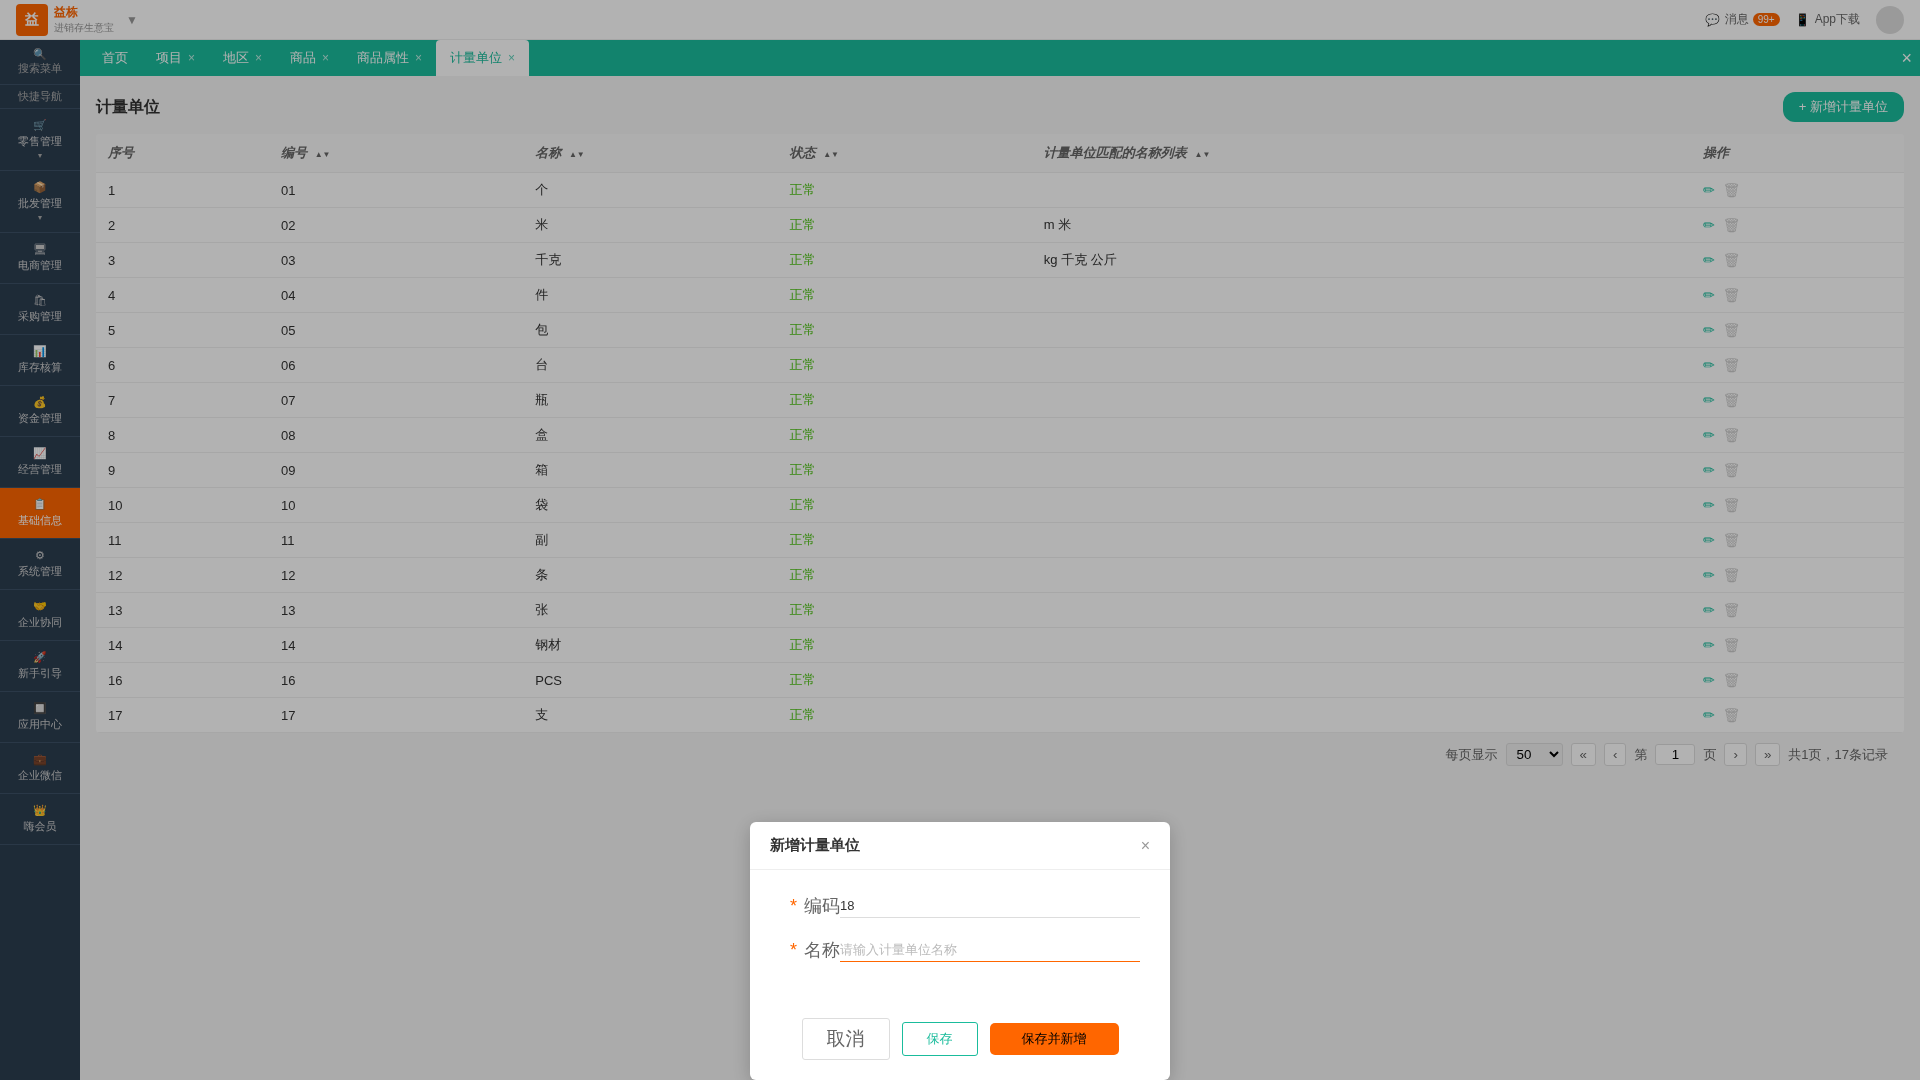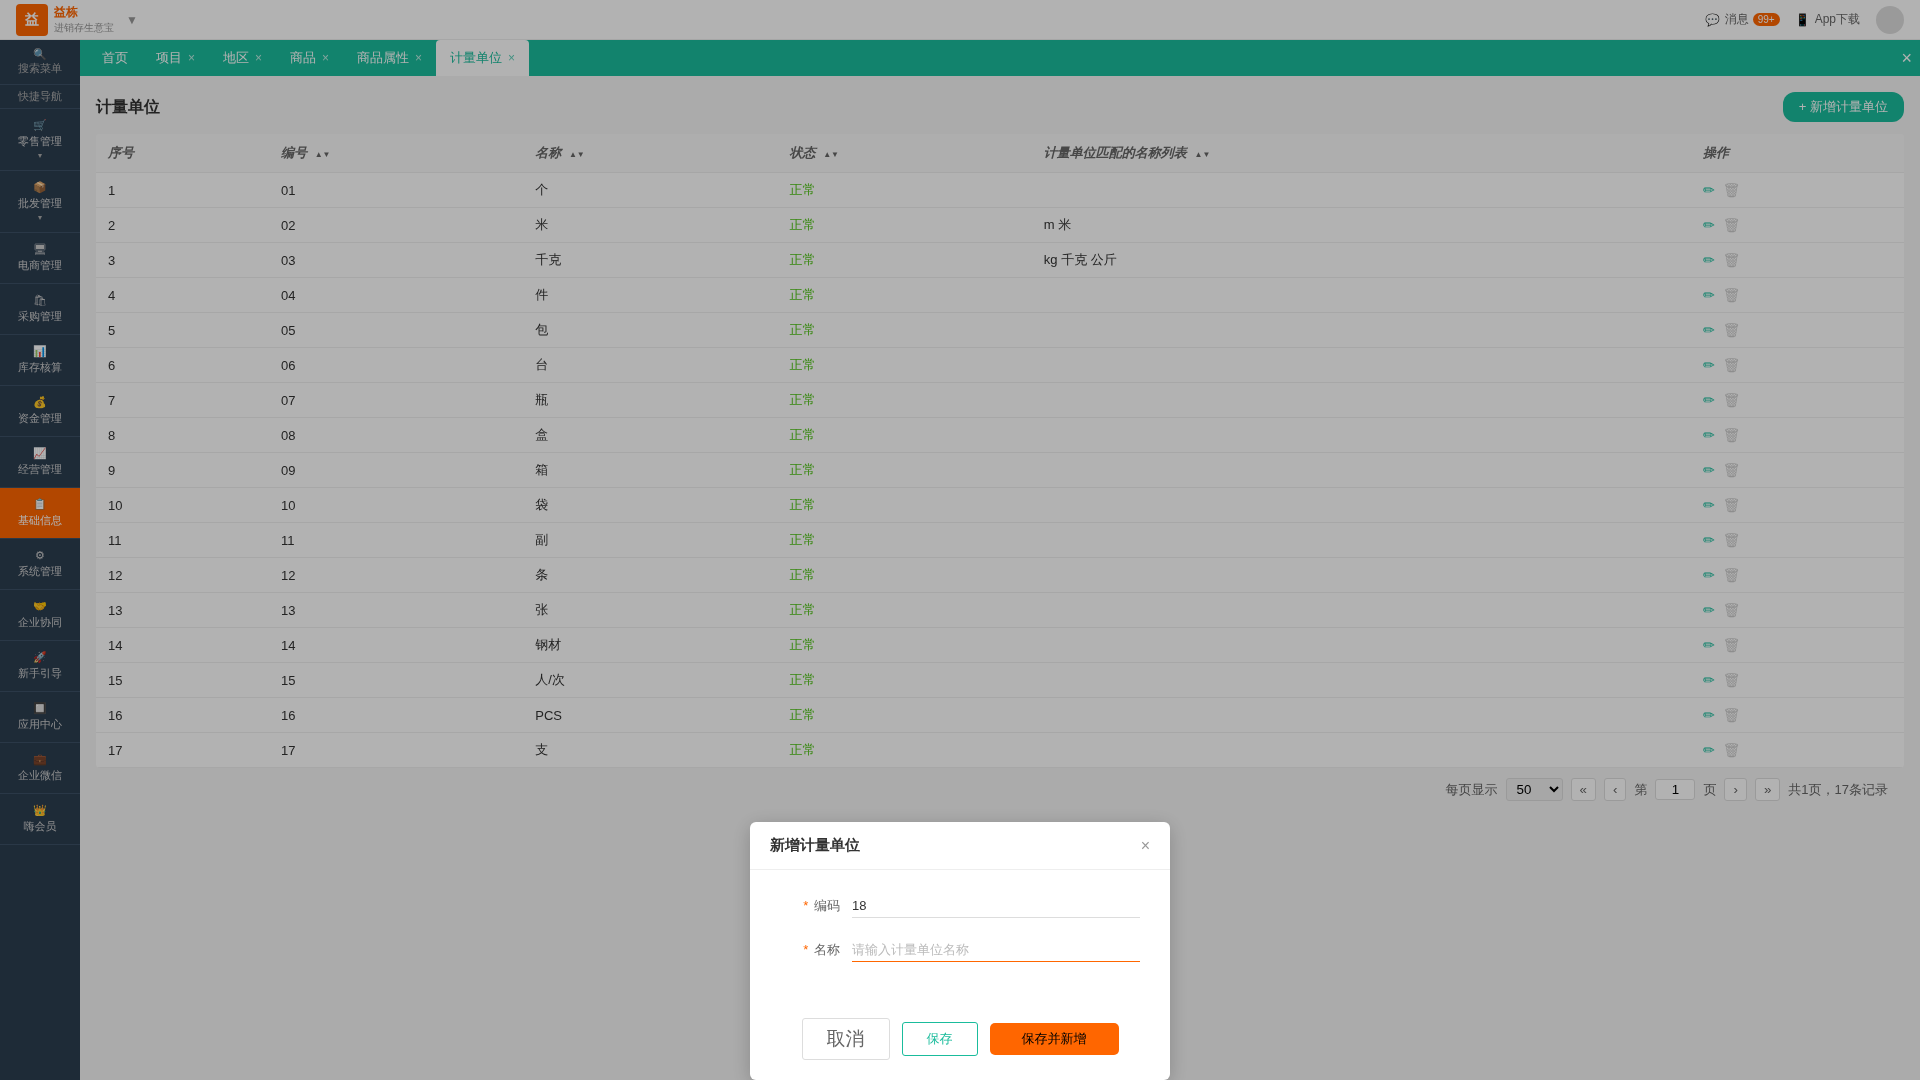--- a/index.html
+++ b/index.html
@@ -66,21 +66,21 @@
     
     .overlay { position: fixed; top: 0; left: 0; width: 100%; height: 100%; background: rgba(0,0,0,0.3); z-index: 100; display: flex; align-items: flex-end; justify-content: center; }
 
     
     .modal { background: #fff; border-radius: 6px; width: 420px; box-shadow: 0 4px 20px rgba(0,0,0,0.2); }
     .modal-header { display: flex; align-items: center; justify-content: space-between; padding: 14px 20px; border-bottom: 1px solid #eee; }
     .modal-title { font-size: 15px; font-weight: bold; color: #333; }
     .modal-close { cursor: pointer; color: #999; font-size: 16px; }
     .modal-body { padding: 24px 30px; }
     .form-row { display: flex; align-items: center; margin-bottom: 20px; }
-    .form-label { width: 60px; text-align: right; margin-right: 12px; font-size: 13px; color: #666; }
+    .form-label { width: 60px; text-align: right; margin-right: 0; font-size: 18px; color: #666; }
     .form-label .required { color: #f60; margin-right: 2px; }
     .form-input { flex: 1; border: none; border-bottom: 1px solid #ddd; padding: 4px 0; font-size: 13px; color: #333; outline: none; }
     .form-input.active { border-bottom-color: #f60; }
     .form-input::placeholder { color: #bbb; }
     .modal-footer { display: flex; align-items: center; justify-content: center; gap: 12px; padding: 12px 20px 20px; }
     .btn-cancel { border: 1px solid #ddd; background: #fff; color: #666; padding: 7px 24px; border-radius: 3px; cursor: pointer; font-size: 19px; }
     .btn-save { border: none; background: #fff; border: 1px solid #1abc9c; color: #1abc9c; padding: 7px 24px; border-radius: 3px; cursor: pointer; font-size: 13px; }
     .btn-save-new { border: none; background: #f60; color: #000000; padding: 7px 32px; border-radius: 5px; cursor: pointer; font-size: 13px; }
   </style>
 </head>
@@ -434,33 +434,20 @@
       <td><span class="status-normal">正常</span></td>
       <td></td>
       <td>
         <div class="action-btns">
           <span class="action-btn" title="编辑">✏</span>
           <span class="action-btn del" title="删除">🗑</span>
         </div>
       </td>
     </tr>
                 <tr>
-      <td>15</td>
-      <td>15</td>
-      <td>人/次</td>
-      <td><span class="status-normal">正常</span></td>
-      <td></td>
-      <td>
-        <div class="action-btns">
-          <span class="action-btn" title="编辑">✏</span>
-          <span class="action-btn del" title="删除">🗑</span>
-        </div>
-      </td>
-    </tr>
-                <tr>
       <td>16</td>
       <td>16</td>
       <td>PCS</td>
       <td><span class="status-normal">正常</span></td>
       <td></td>
       <td>
         <div class="action-btns">
           <span class="action-btn" title="编辑">✏</span>
           <span class="action-btn del" title="删除">🗑</span>
         </div>

